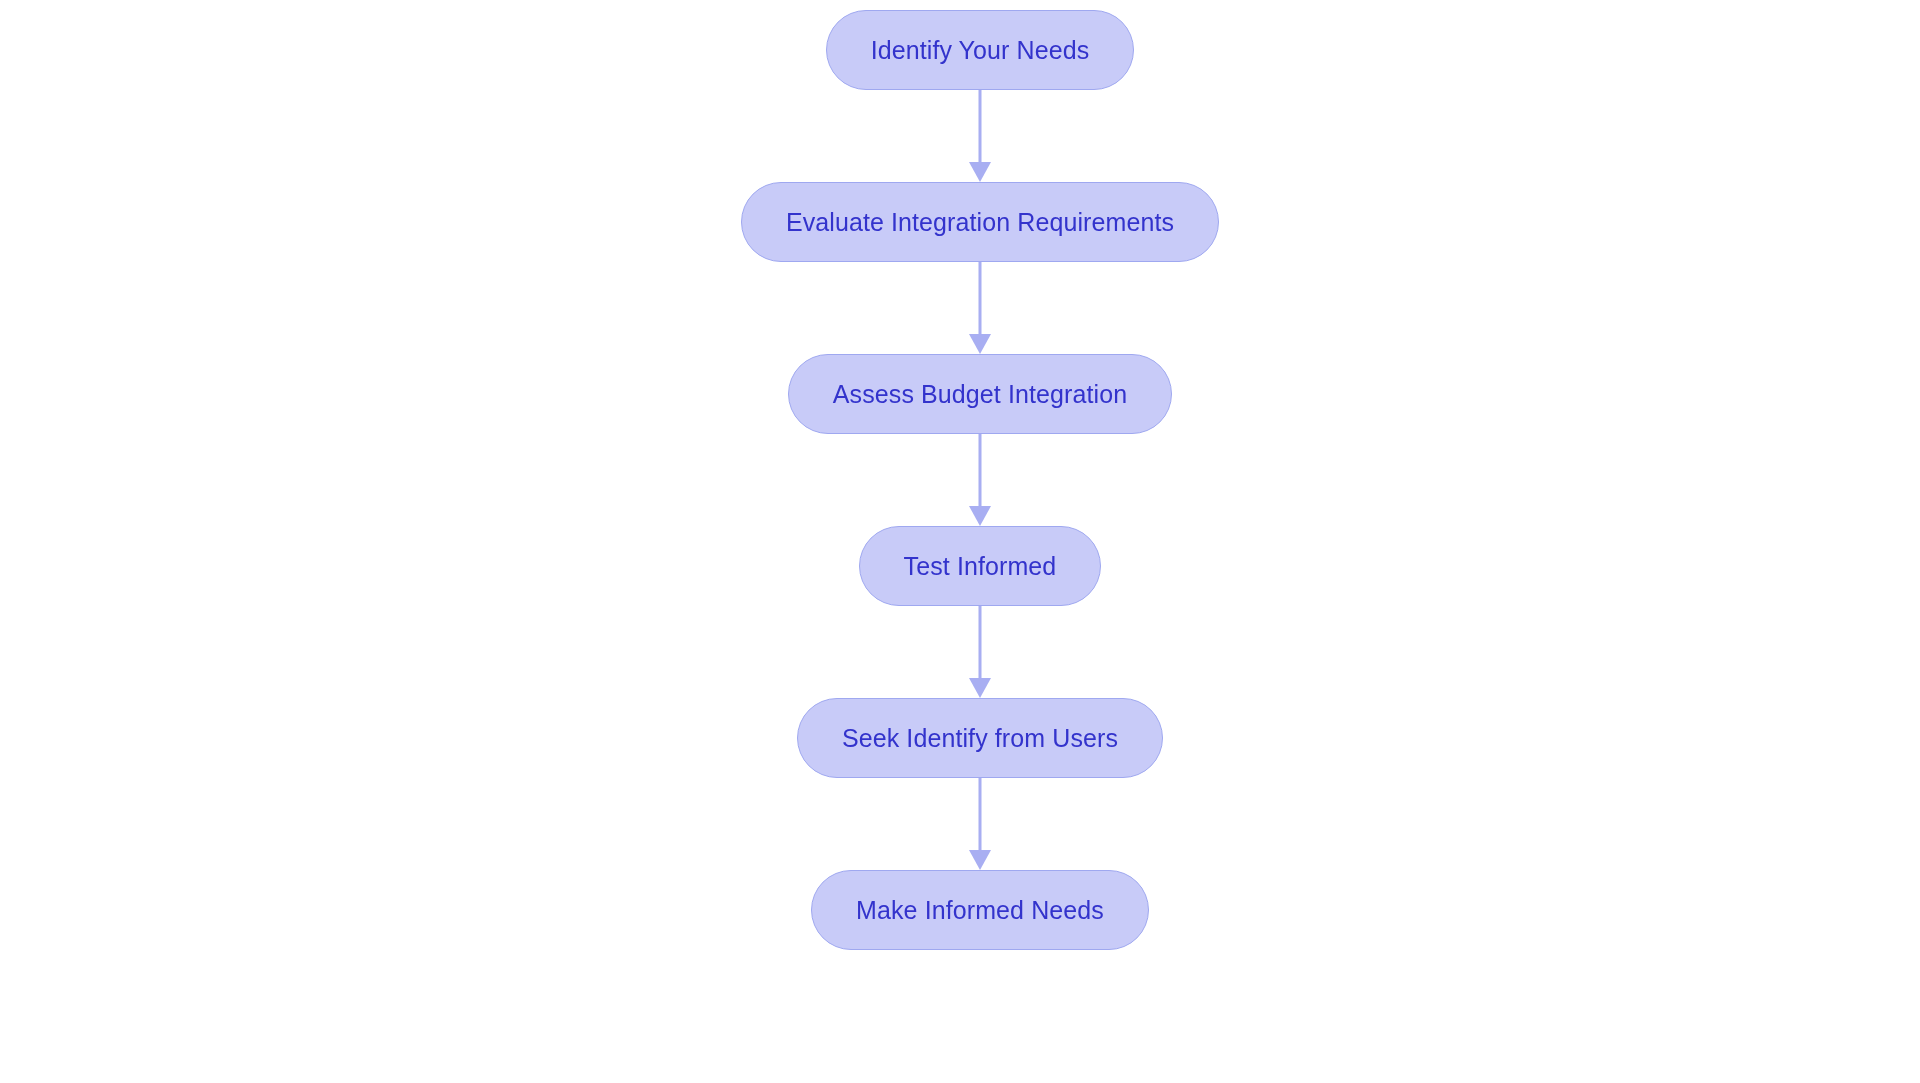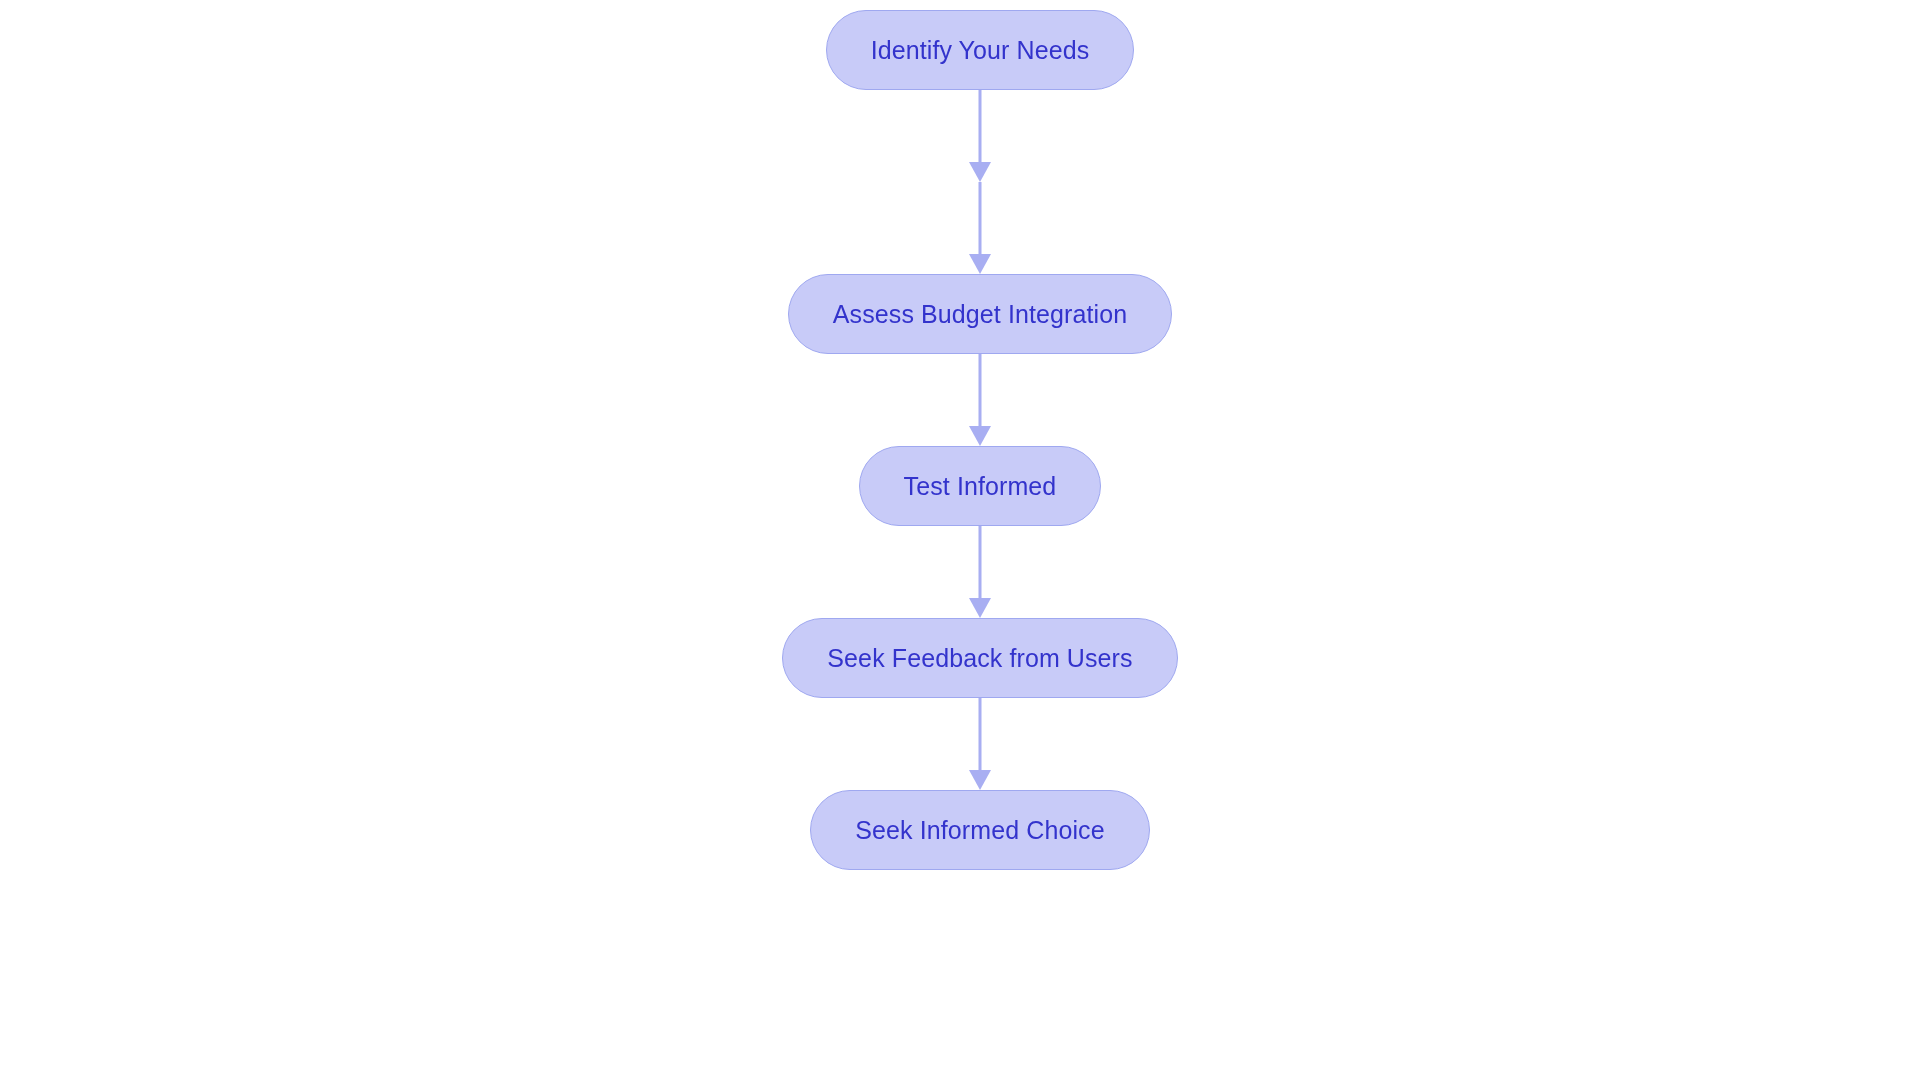--- a/index.html
+++ b/index.html
@@ -80,20 +80,23 @@
 
   <div class="node">
     <span>Identify Your Needs</span>
   </div>
 
   <div class="connector">
     <div class="stem"></div>
     <div class="head"></div>
   </div>
 
+  <div class="node">
+    <span>Evaluate Integration Requirements</span>
+  </div>
 
   <div class="connector">
     <div class="stem"></div>
     <div class="head"></div>
   </div>
 
   <div class="node">
     <span>Assess Budget Integration</span>
   </div>
 
@@ -105,25 +108,25 @@
   <div class="node">
     <span>Test Informed</span>
   </div>
 
   <div class="connector">
     <div class="stem"></div>
     <div class="head"></div>
   </div>
 
   <div class="node">
-    <span>Seek Feedback from Users</span>
+    <span>Seek Identify from Users</span>
   </div>
 
   <div class="connector">
     <div class="stem"></div>
     <div class="head"></div>
   </div>
 
   <div class="node">
-    <span>Seek Informed Choice</span>
+    <span>Make Informed Needs</span>
   </div>
 
 </div>
 
 </body></html>

